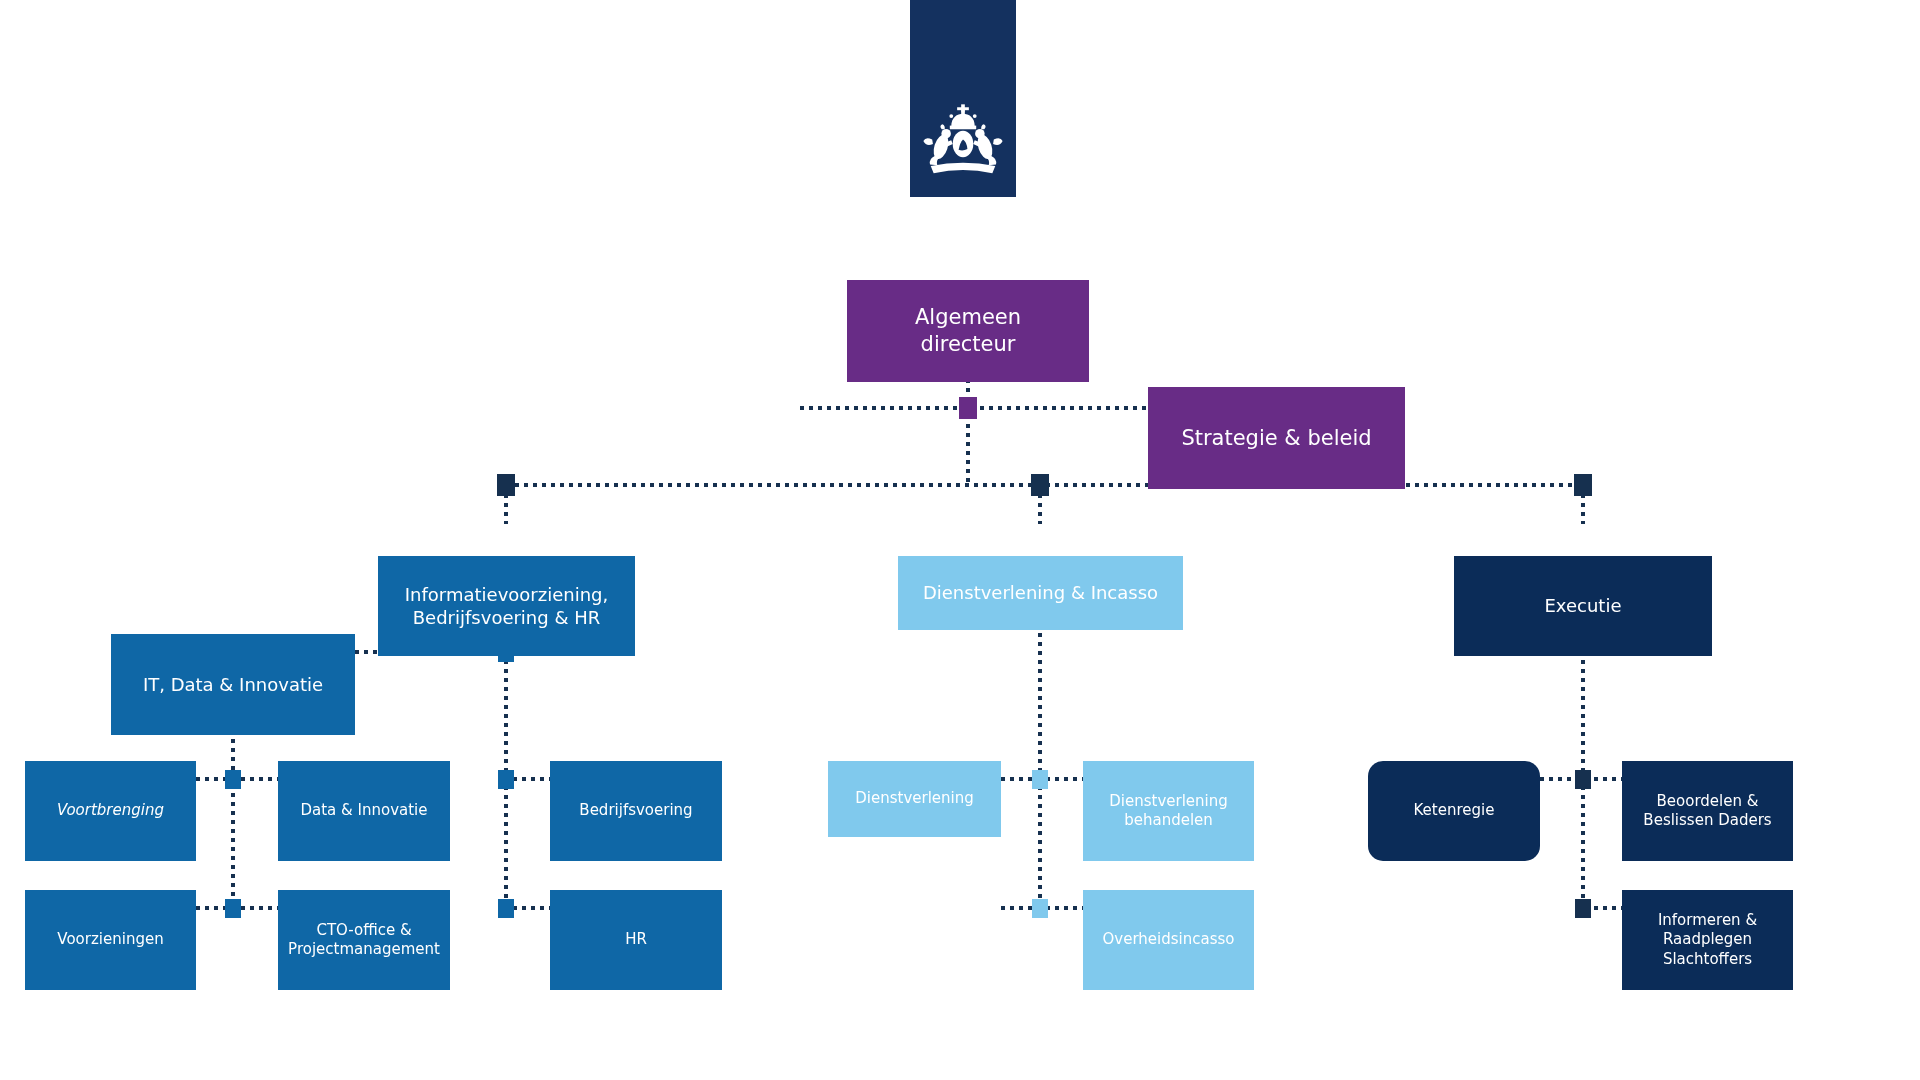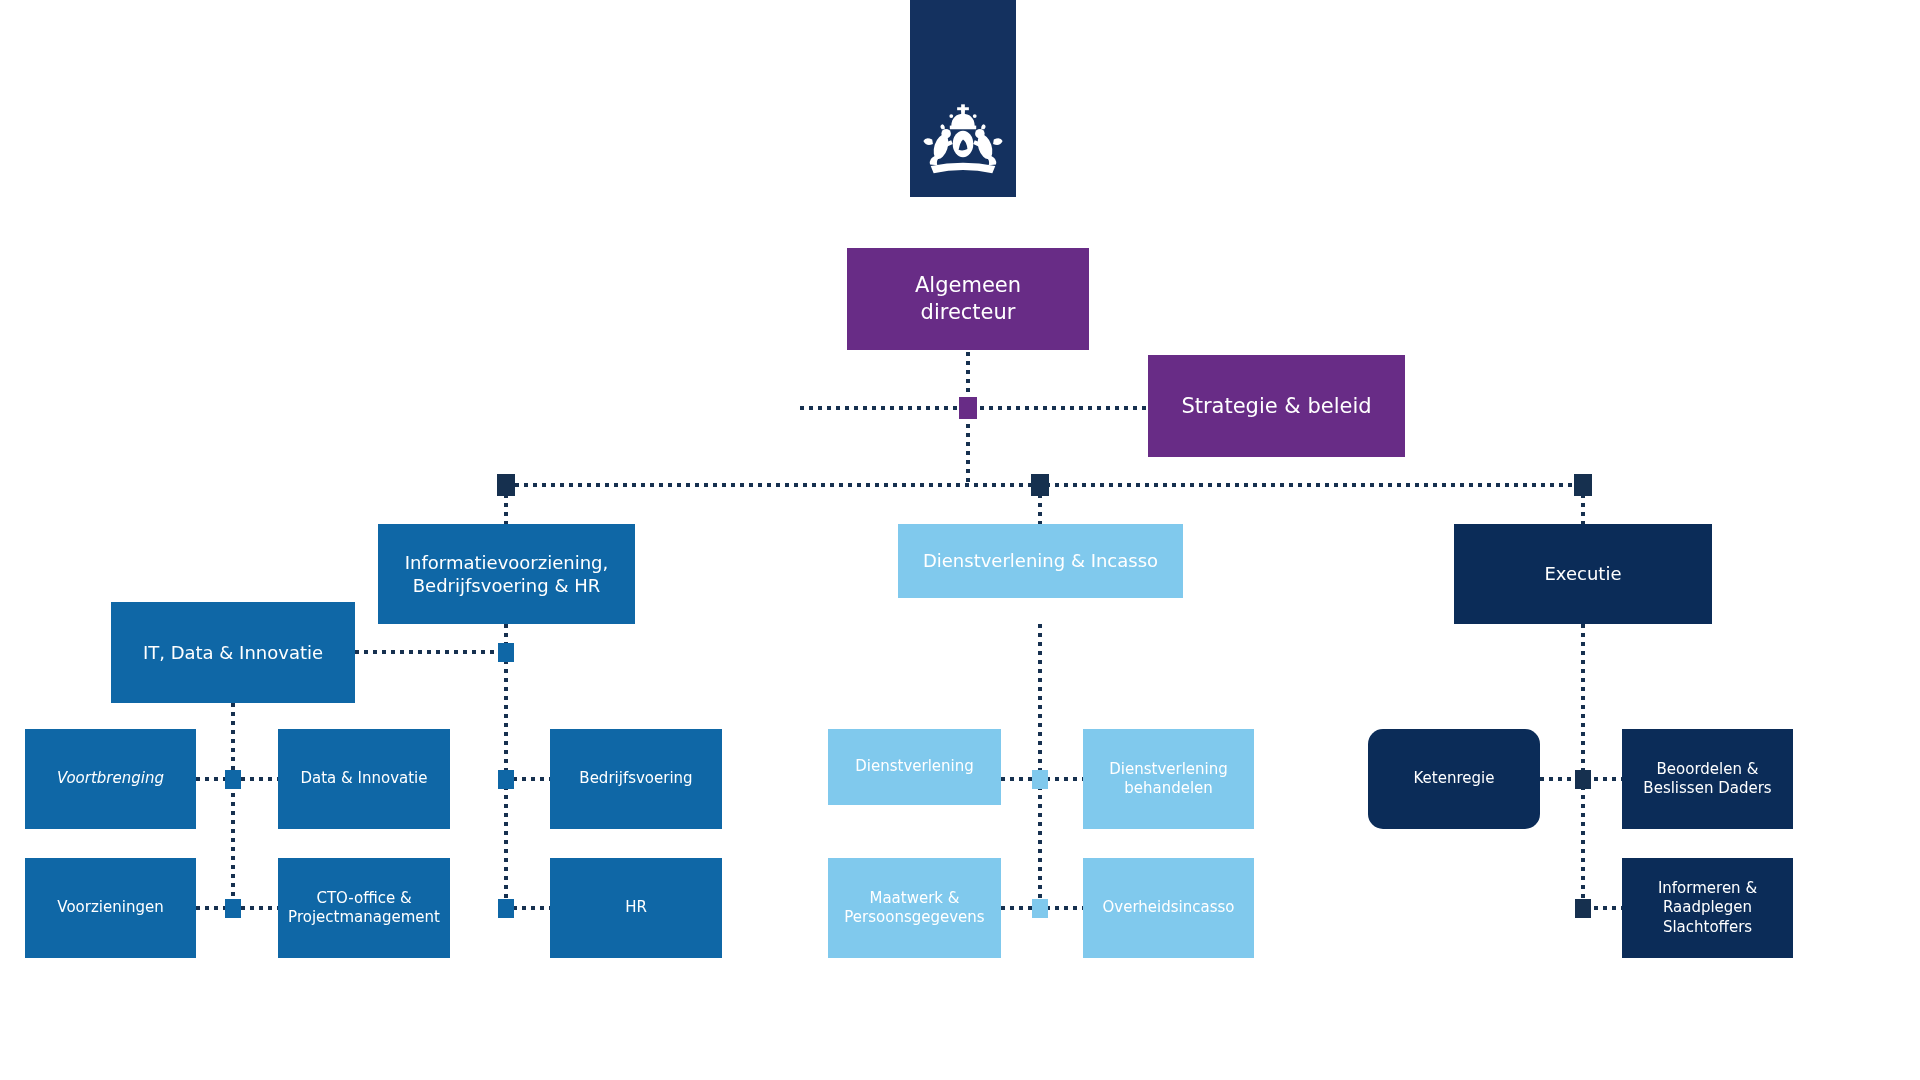--- a/index.html
+++ b/index.html
@@ -3,21 +3,21 @@
 <meta charset="utf-8">
 <style>
   html,body{margin:0;padding:0;background:#ffffff;}
   .canvas{
     position:relative;width:1920px;height:1080px;background:#fff;overflow:hidden;
     font-family:"DejaVu Sans","Liberation Sans",sans-serif;
   }
   
   .node{
     position:absolute;display:flex;align-items:center;justify-content:center;
-    text-align:center;color:#fff;line-height:1.28;box-sizing:border-box;padding:0 6px;
+    text-align:center;color:#fff;line-height:1.28;box-sizing:border-box;padding:0 6px;margin-top:32px;
   }
   .purple{background:var(--purple);}
   .blue{background:var(--blue);}
   .lightblue{background:var(--lightblue);}
   .navy{background:var(--navy);}
   .fs-top{font-size:21px;}
   .fs-head{font-size:18px;}
   .fs-small{font-size:15px;}
   
   .hl{position:absolute;height:4px;
@@ -144,21 +144,20 @@
   <div class="node blue fs-small" style="left:25px;top:858px;width:171px;height:100px;">Voorzieningen</div>
 
   <div class="node blue fs-small" style="left:550px;top:729px;width:172px;height:100px;">Bedrijfsvoering</div>
 
   <div class="node blue fs-small" style="left:550px;top:858px;width:172px;height:100px;">HR</div>
 
   <div class="node lightblue fs-small" style="left:828px;top:729px;width:173px;height:76px;">Dienstverlening</div>
 
   <div class="node lightblue fs-small" style="left:1083px;top:729px;width:171px;height:100px;">Dienstverlening behandelen</div>
 
-  <div class="node lightblue fs-small" style="left:828px;top:858px;width:173px;height:100px;">Maatwerk &amp; Persoonsgegevens</div>
 
   <div class="node lightblue fs-small" style="left:1083px;top:858px;width:171px;height:100px;">Overheidsincasso</div>
 
   <div class="node navy fs-small" style="left:1368px;top:729px;width:172px;height:100px;border-radius:15px;">Ketenregie</div>
 
   <div class="node navy fs-small" style="left:1622px;top:729px;width:171px;height:100px;">Beoordelen &amp; Beslissen Daders</div>
 
   <div class="node navy fs-small" style="left:1622px;top:858px;width:171px;height:100px;padding:0 18px;">Informeren &amp; Raadplegen Slachtoffers</div>
 
 </div>

